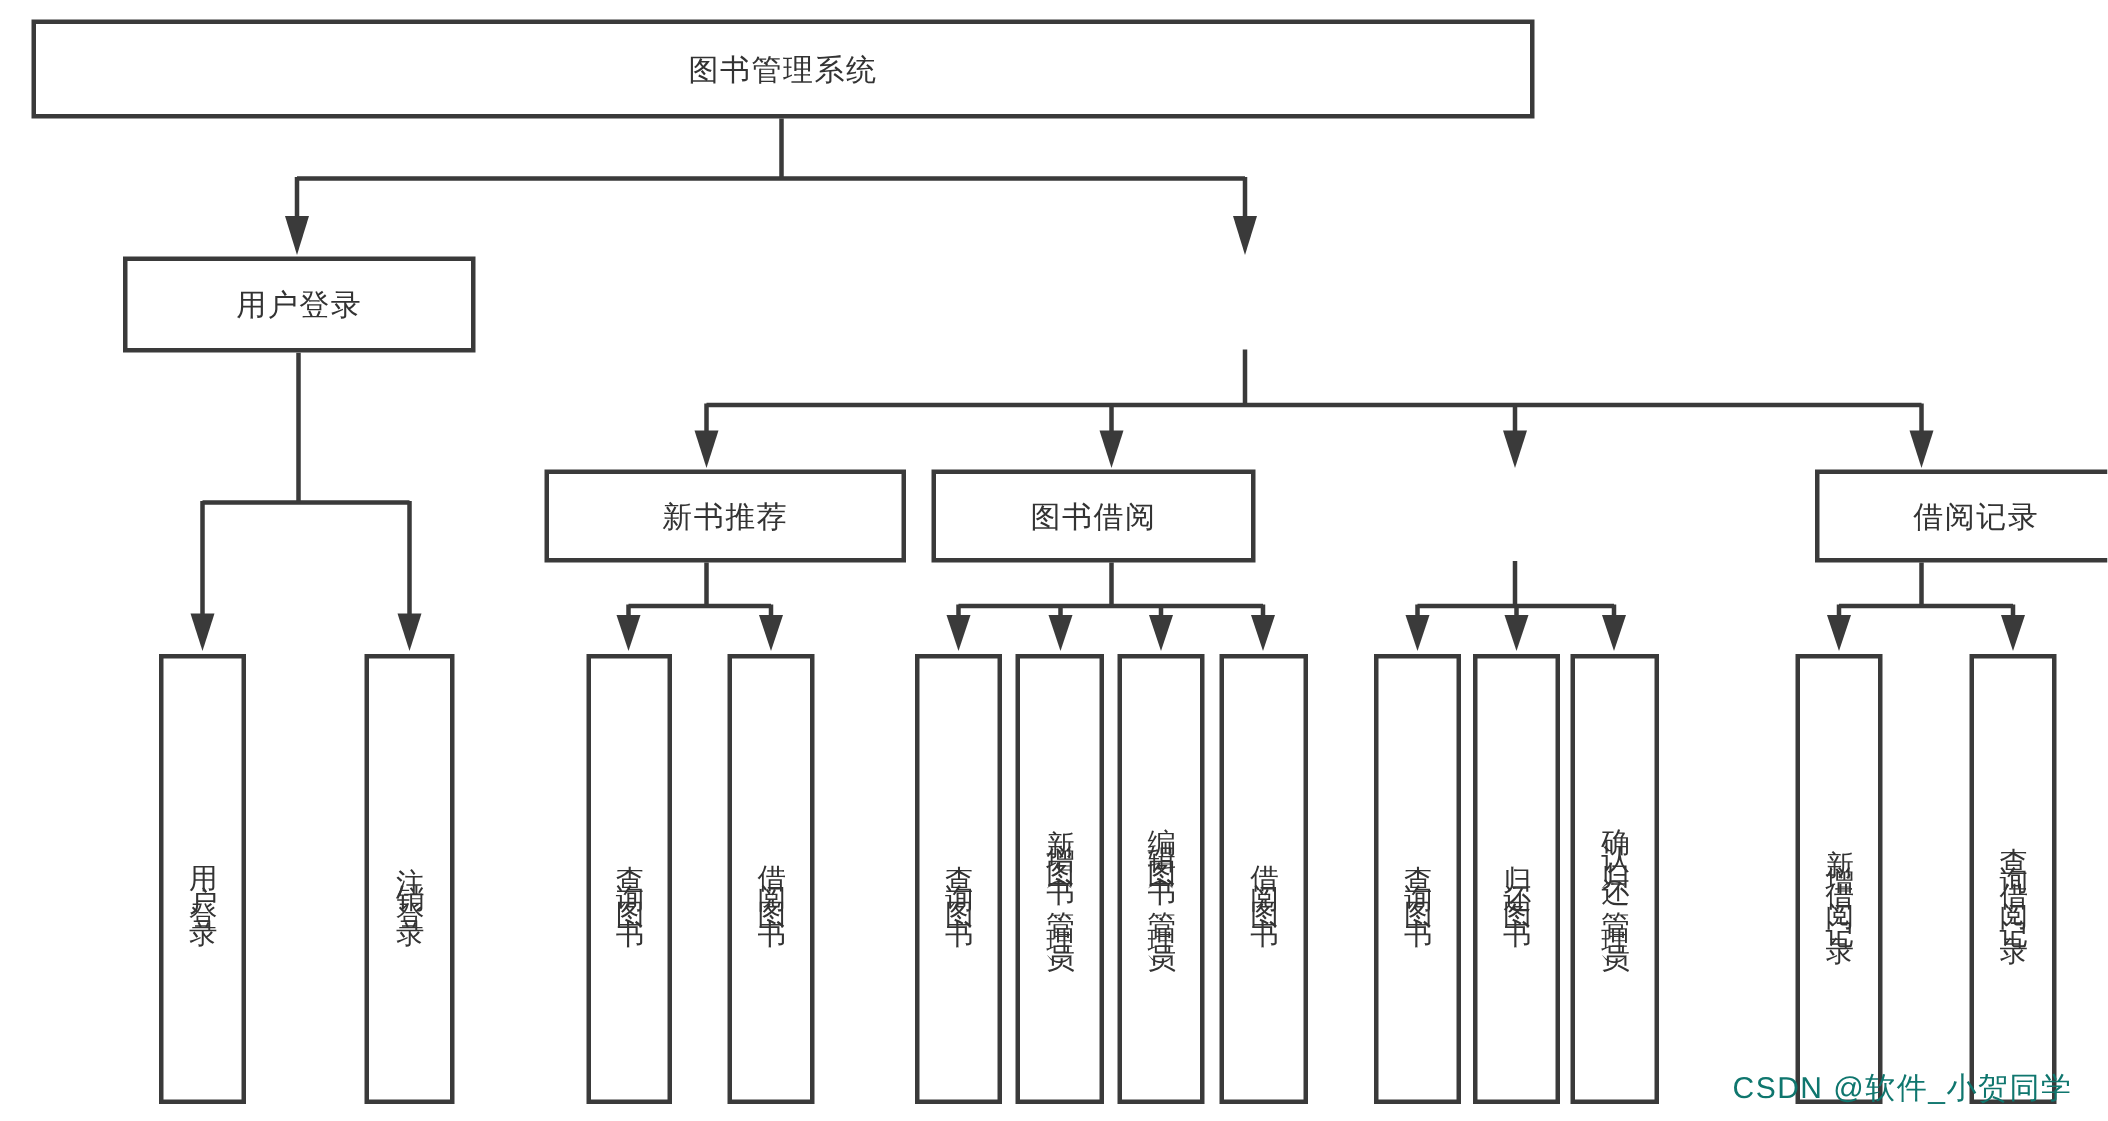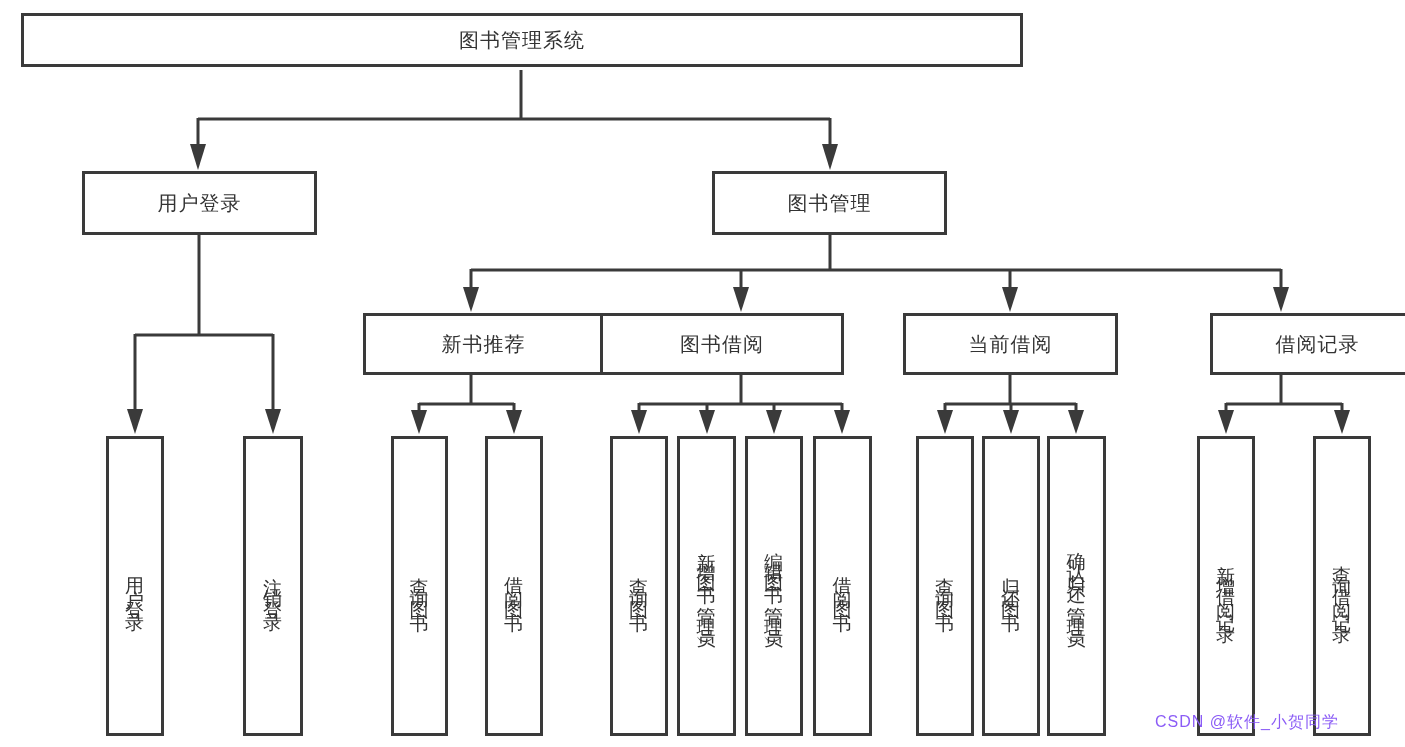--- a/index.html
+++ b/index.html
@@ -30,21 +30,21 @@
     display: flex;
     align-items: center;
     justify-content: center;
     z-index: 2;
   }
   .h-node {
     font-size: 20px;
     letter-spacing: 1px;
   }
   .root-node {
-    left: 21px; top: 13px; width: 1002px; height: 54px;
+    left: 21px; top: 13px; width: 1002px; height: 66px;
   }
   .l2-node {
     top: 171px; width: 235px; height: 64px;
   }
   .l3-node {
     top: 313px; height: 62px;
   }
   .leaf {
     top: 436px; height: 300px;
     writing-mode: vertical-rl;
@@ -54,22 +54,22 @@
     text-align: center;
   }
   .leaf span {
     display: block;
   }
   .watermark {
     position: absolute;
     left: 1155px;
     top: 712px;
     z-index: 3;
-    font-size: 16px;
-    color: #8b5cf6;
+    font-size: 20px;
+    color: #0f766e;
     letter-spacing: 1px;
     white-space: nowrap;
   }
 </style>
 </head>
 <body>
 
 <div id="canvas">
 
   <svg id="connectors" width="1405" height="747" viewBox="0 0 1405 747">
@@ -104,32 +104,26 @@
     </g>
   </svg>
 
   <div class="node h-node root-node">
     <span>图书管理系统</span>
   </div>
 
   <div class="node h-node l2-node" style="left:82px;">
     <span>用户登录</span>
   </div>
-  <div class="node h-node l2-node" style="left:712px;">
-    <span>图书管理</span>
-  </div>
 
   <div class="node h-node l3-node" style="left:363px; width:241px;">
     <span>新书推荐</span>
   </div>
-  <div class="node h-node l3-node" style="left:600px; width:244px;">
+  <div class="node h-node l3-node" style="left:621px; width:216px;">
     <span>图书借阅</span>
-  </div>
-  <div class="node h-node l3-node" style="left:903px; width:215px;">
-    <span>当前借阅</span>
   </div>
   <div class="node h-node l3-node" style="left:1210px; width:215px;">
     <span>借阅记录</span>
   </div>
 
   <div class="node leaf" style="left:106px; width:58px;">
     <span>用户登录</span>
   </div>
   <div class="node leaf" style="left:243px; width:60px;">
     <span>注销登录</span>

